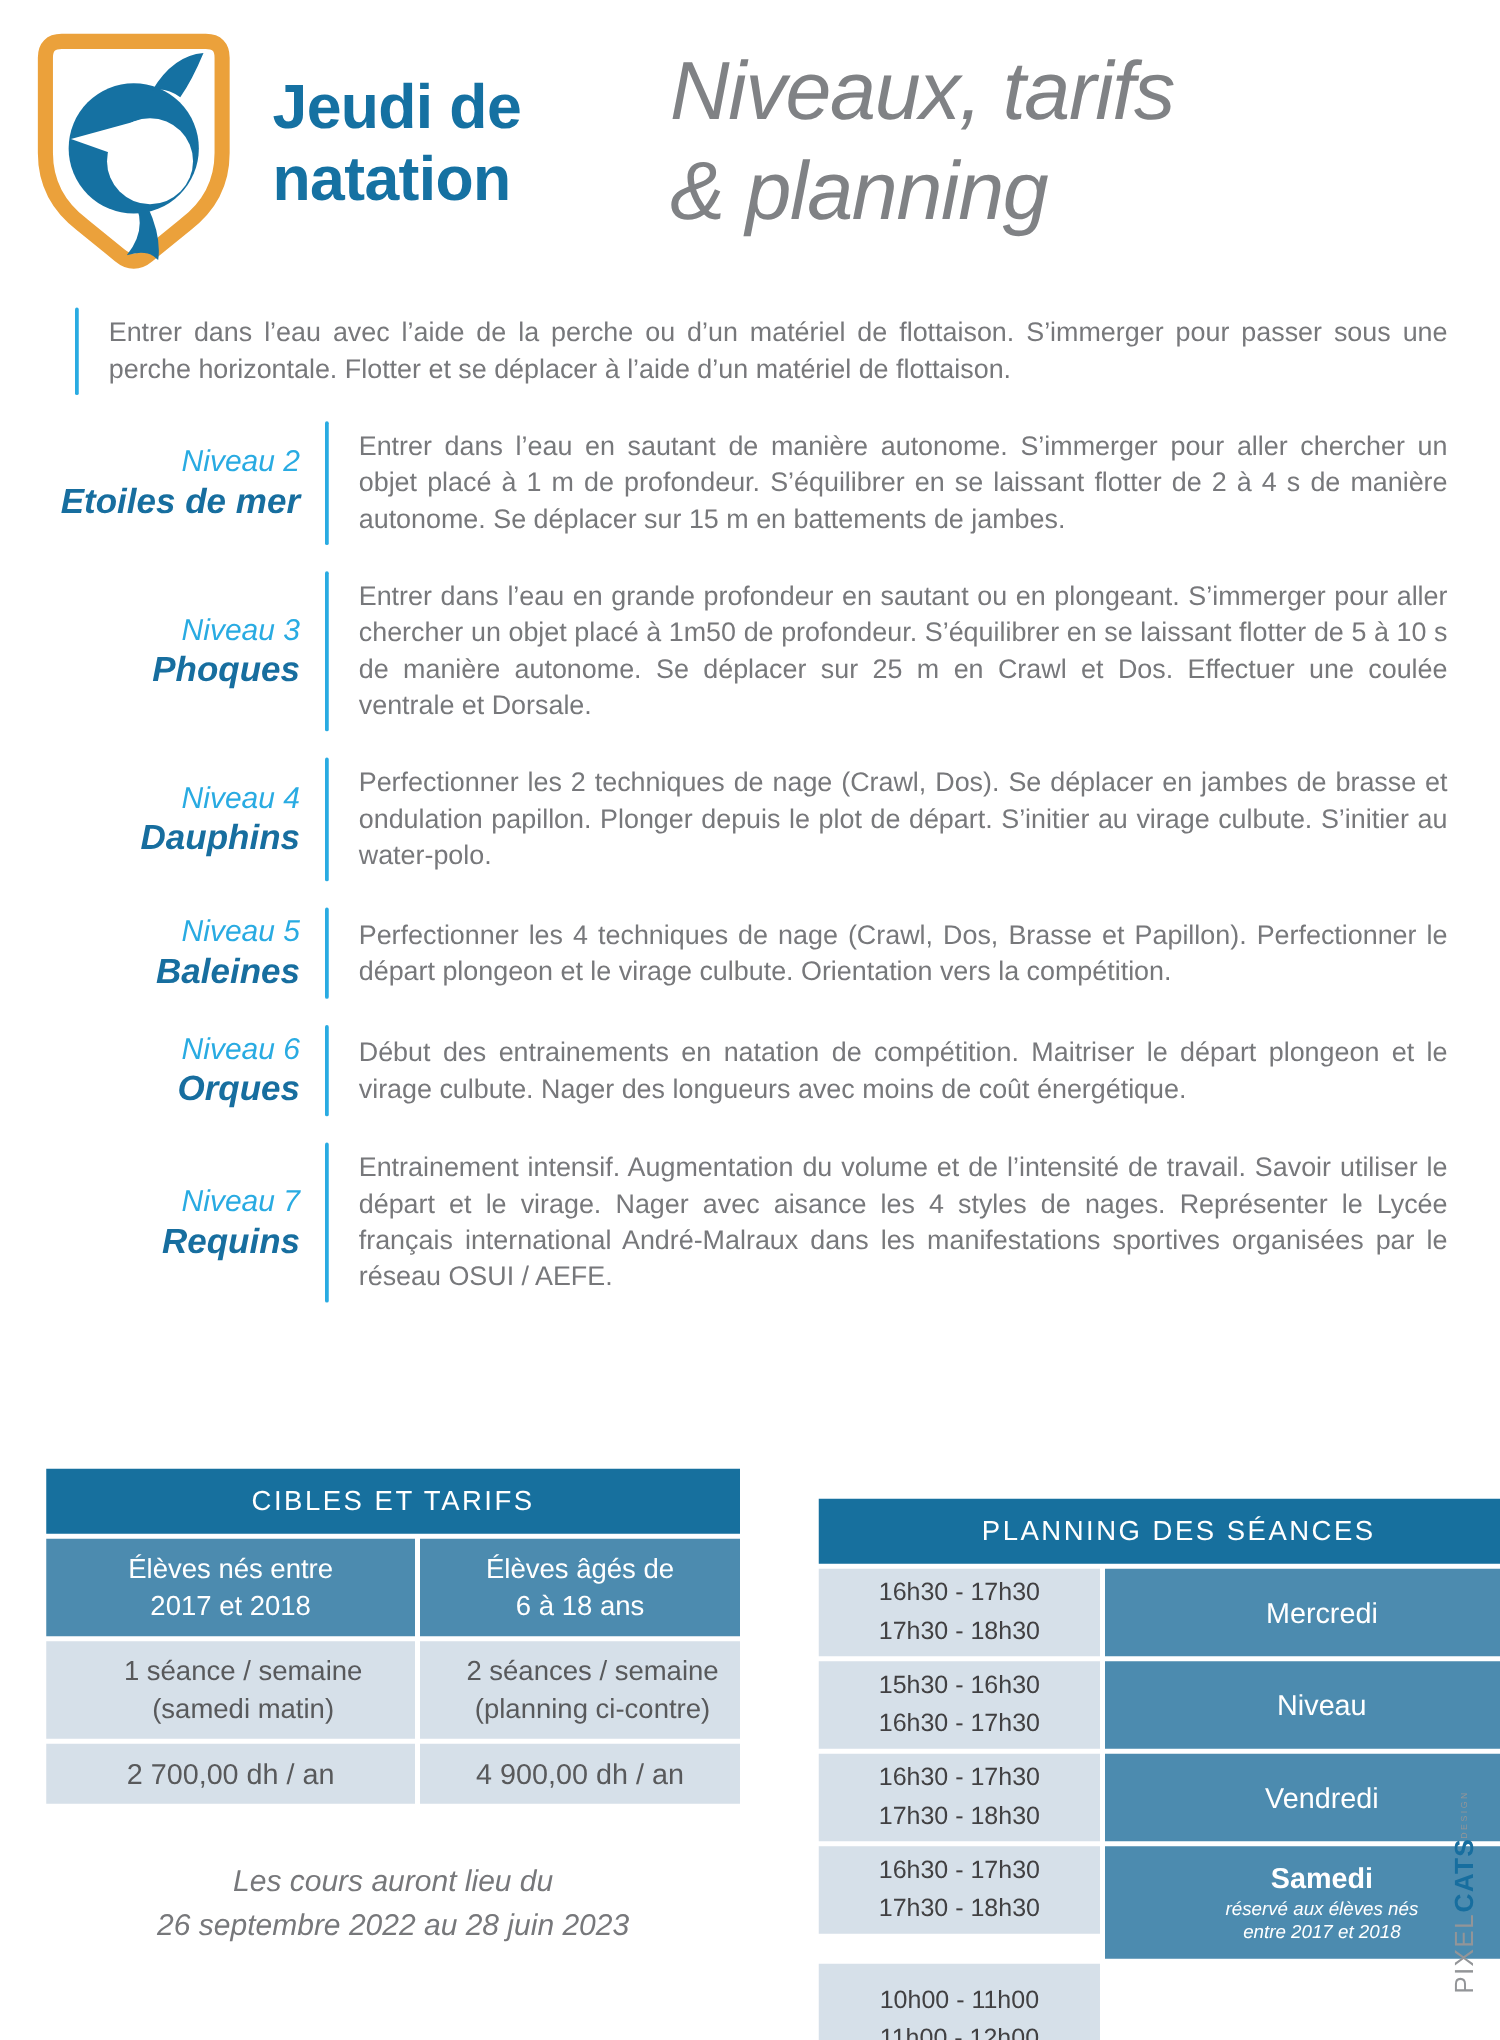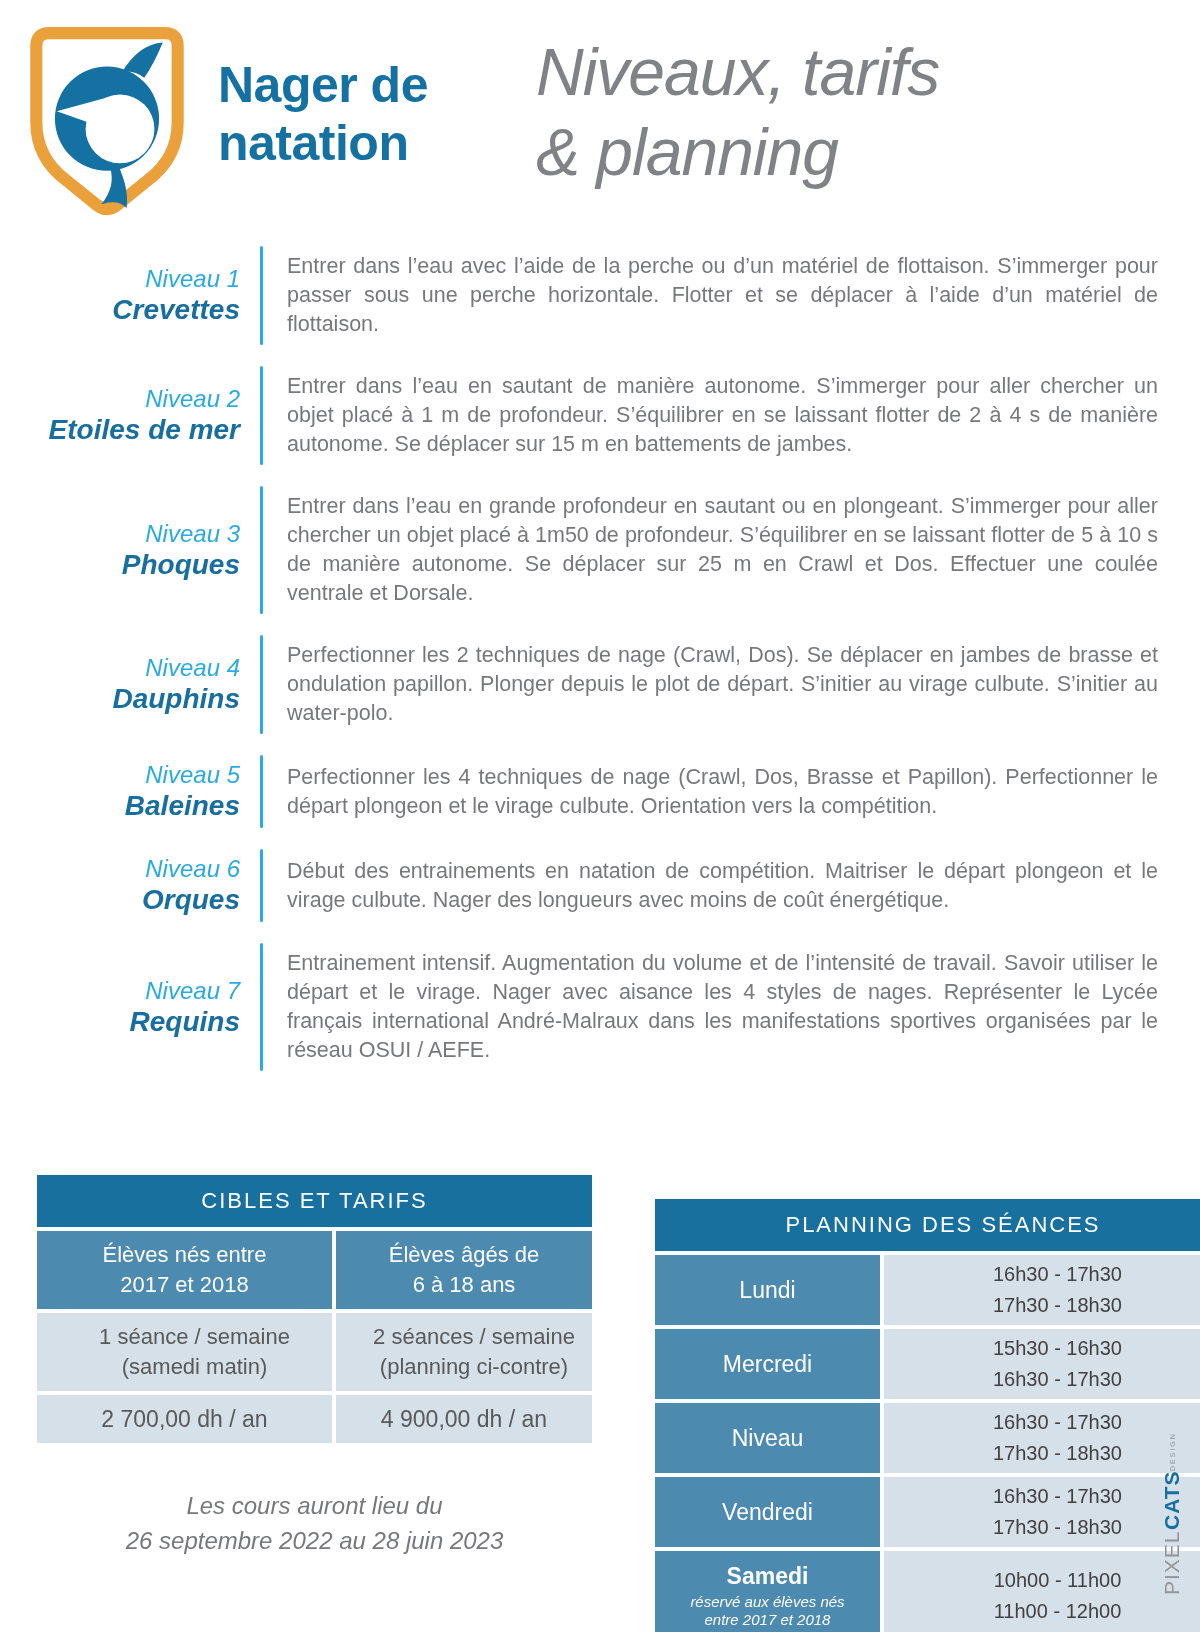--- a/index.html
+++ b/index.html
@@ -106,36 +106,32 @@
         <path d="M46,98 L104,82 L97,116 Z" fill="#ffffff"></path>
 
         <path d="M116,56 Q134,26 160,24 Q150,48 140,62 Q128,53 116,56 Z" fill="#1571A2"></path>
 
         <path d="M103,158 Q110,178 94,198 Q112,192 121,202 Q124,182 112,156 Z" fill="#1571A2"></path>
       </g>
     </svg>
   </div>
 
   <div class="school-name">
-    <div>Nager de</div>
+    <div>Jeudi de</div>
     <div>natation</div>
   </div>
 
   <div class="page-title">
     <div>Niveaux, tarifs</div>
     <div>&amp; planning</div>
   </div>
 
   <div class="levels">
 
     <div class="level-row">
-      <div class="level-label">
-        <div class="level-niveau">Niveau 1</div>
-        <div class="level-name">Crevettes</div>
-      </div>
       <div class="level-sep"></div>
       <div class="level-desc">Entrer dans l’eau avec l’aide de la perche ou d’un matériel de flottaison. S’immerger pour passer sous une perche horizontale. Flotter et se déplacer à l’aide d’un matériel de flottaison.</div>
     </div>
 
     <div class="level-row">
       <div class="level-label">
         <div class="level-niveau">Niveau 2</div>
         <div class="level-name">Etoiles de mer</div>
       </div>
       <div class="level-sep"></div>
@@ -202,21 +198,20 @@
 (planning ci-contre)</div>
       <div class="cell price">2 700,00 dh / an</div>
       <div class="cell price">4 900,00 dh / an</div>
     </div>
   </div>
 
   <div class="planning">
     <div class="table-title">PLANNING DES SÉANCES</div>
     <div class="planning-grid">
 
-      <div class="cell day h70">Lundi</div>
       <div class="cell times h70">
         <div>16h30 - 17h30</div>
         <div>17h30 - 18h30</div>
       </div>
 
       <div class="cell day h70">Mercredi</div>
       <div class="cell times h70">
         <div>15h30 - 16h30</div>
         <div>16h30 - 17h30</div>
       </div>

